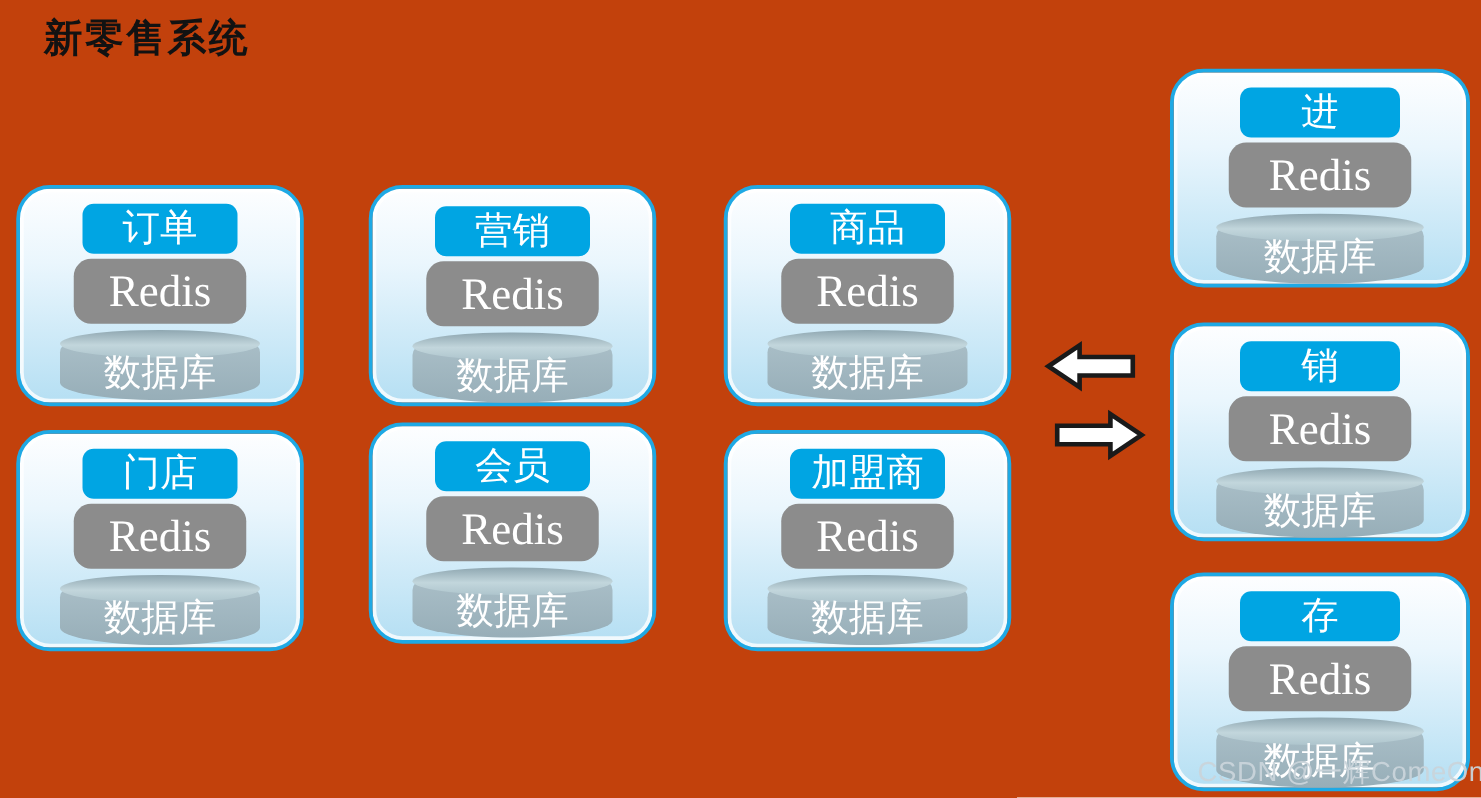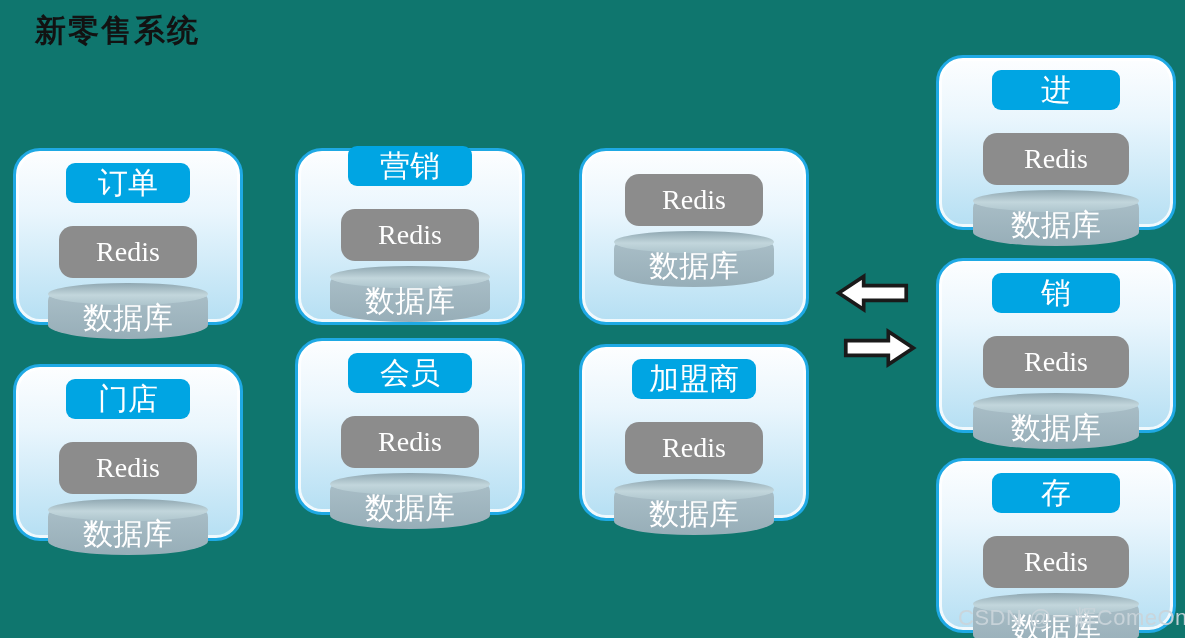--- a/index.html
+++ b/index.html
@@ -1,38 +1,38 @@
 <!DOCTYPE html>
 <html><head>
 <meta charset="utf-8">
 <style>
   html,body{margin:0;padding:0;background:#ffffff;}
   .stage{
-    position:relative;width:1185px;height:638px;background:#0f766e;overflow:hidden;
+    position:relative;width:1185px;height:638px;background:#c2410c;overflow:hidden;
     font-family:"Liberation Serif","DejaVu Serif",serif;
   }
   .sys-title{
     position:absolute;font-size:31px;font-weight:700;color:#121212;letter-spacing:2px;white-space:nowrap;
   }
   .card{
     position:absolute;width:230px;height:177px;box-sizing:border-box;
     border:3px solid #1FA9E4;border-radius:27px;
     background:linear-gradient(180deg,#FDFEFF 0%,#EAF6FD 35%,#B5DFF3 100%);
     box-shadow:inset 0 0 0 3px rgba(255,255,255,0.8);
     display:flex;flex-direction:column;align-items:center;
   }
   .card.right{width:240px;height:175px;}
   .hdr{
     margin-top:12px;min-width:55%;height:40px;line-height:40px;box-sizing:border-box;
     background:#00A5E3;border-radius:9px;color:#ffffff;font-size:30px;text-align:center;
     padding:0 14px;white-space:nowrap;
   }
   .redis{
-    margin-top:23px;width:62%;height:52px;line-height:52px;
-    background:#8C8C8C;border-radius:14px;color:#ffffff;font-size:28px;text-align:center;
+    margin-top:4px;width:62%;height:52px;line-height:52px;
+    background:#8C8C8C;border-radius:14px;color:#ffffff;font-size:36px;text-align:center;
   }
   .cyl{
     position:relative;margin-top:15px;width:71%;height:46px;
     background:linear-gradient(180deg,#A9BEC7 0%,#97AEB8 100%);
     border-radius:8px 8px 50% 50% / 8px 8px 14px 14px;
     color:#ffffff;font-size:30px;text-align:center;
   }
   .cyl::before{
     content:"";position:absolute;left:0;right:0;top:-10px;height:22px;border-radius:50%;
     background:linear-gradient(180deg,#8FA7B1 0%,#C2D6DC 55%,#AEC5CD 100%);
@@ -59,25 +59,26 @@
     <div class="cyl"><span class="lbl">数据库</span></div>
   </div>
 
   <div class="card" style="left:295px;top:148px;justify-content:flex-end;">
     <div class="hdr">营销</div>
     <div class="redis">Redis</div>
     <div class="cyl"><span class="lbl">数据库</span></div>
   </div>
 
   <div class="card" style="left:579px;top:148px;">
+    <div class="hdr">商品</div>
     <div class="redis">Redis</div>
     <div class="cyl"><span class="lbl">数据库</span></div>
   </div>
 
-  <div class="card" style="left:13px;top:364px;">
+  <div class="card" style="left:13px;top:344px;">
     <div class="hdr">门店</div>
     <div class="redis">Redis</div>
     <div class="cyl"><span class="lbl">数据库</span></div>
   </div>
 
   <div class="card" style="left:295px;top:338px;">
     <div class="hdr">会员</div>
     <div class="redis">Redis</div>
     <div class="cyl"><span class="lbl">数据库</span></div>
   </div>

